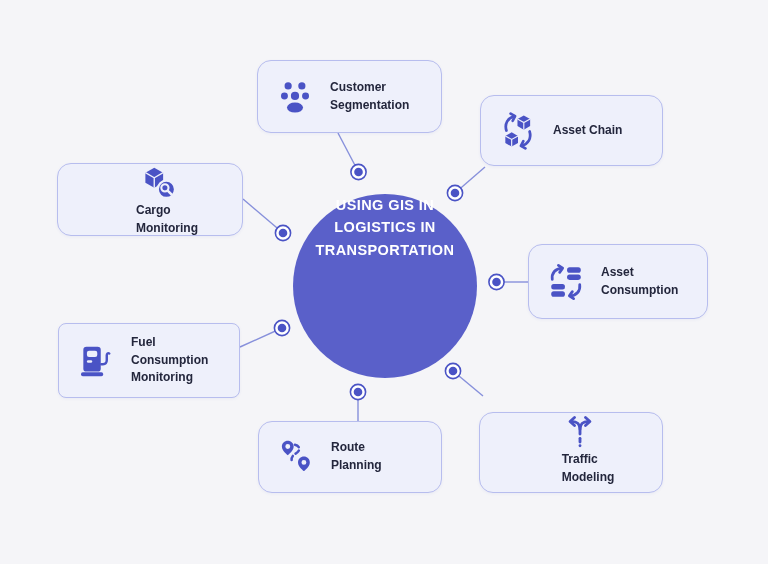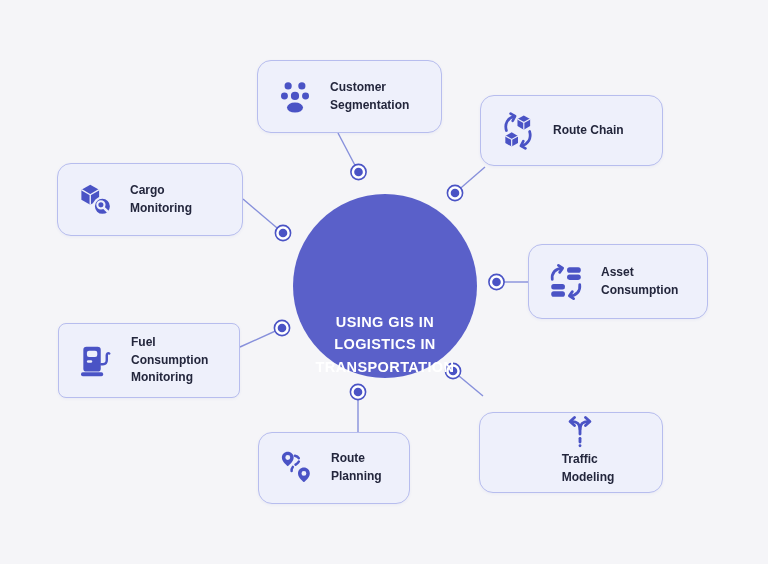--- a/index.html
+++ b/index.html
@@ -25,21 +25,21 @@
   }
   .connectors{
     position:absolute;left:0;top:0;
   }
   .center-circle{
     position:absolute;
     left:293px;top:194px;
     width:184px;height:184px;
     background:var(--circle);
     border-radius:50%;
-    display:flex;align-items:flex-end;justify-content:center;
+    display:flex;align-items:flex-start;justify-content:center;
     text-align:center;
   }
   .center-label{
     color:#ffffff;
     font-size:14.5px;
     font-weight:700;
     letter-spacing:0.4px;
     line-height:1.55;
     white-space:pre-line;
     text-transform:uppercase;
@@ -63,23 +63,23 @@
     color:var(--text);
     font-size:12px;
     font-weight:700;
     line-height:1.47;
     white-space:pre-line;
   }
   .node-customer{left:257px;top:60px;width:185px;height:73px;}
   .node-supply{left:480px;top:95px;width:183px;height:71px;}
   .node-asset{left:528px;top:244px;width:180px;height:75px;}
   .node-traffic{left:479px;top:412px;width:184px;height:81px;flex-direction:column;}
-  .node-route{left:258px;top:432px;width:152px;height:72px;}
+  .node-route{left:258px;top:421px;width:184px;height:72px;}
   .node-fuel{left:58px;top:323px;width:182px;height:75px;border-radius:8px;}
-  .node-cargo{left:57px;top:163px;width:186px;height:73px;}
+  .node-cargo{left:57px;top:163px;width:186px;height:73px;flex-direction:column;}
 </style>
 </head>
 <body>
 
 <div class="stage">
 
   <svg class="connectors" width="768" height="564" viewBox="0 0 768 564">
     <g stroke="#8790db" stroke-width="1.4">
       <line x1="338" y1="133" x2="358.5" y2="172"></line>
       <line x1="485" y1="167" x2="455" y2="193"></line>
@@ -158,21 +158,21 @@
           </g>
         </g>
         <g fill="none" stroke="#4a53c5" stroke-width="2.6" stroke-linecap="round" stroke-linejoin="round">
           <path d="M7,17.5 C5,11 8.5,5.5 14.5,4"></path>
           <path d="M11,1.5 L15.2,3.9 L13,8.3"></path>
           <path d="M29,18.5 C31,25 27.5,30.5 21.5,32"></path>
           <path d="M25,34.5 L20.8,32.1 L23,27.7"></path>
         </g>
       </svg>
     </span>
-    <span class="label">Route Chain</span>
+    <span class="label">Asset Chain</span>
   </div>
 
   <div class="node node-asset">
     <span class="icon">
       <svg width="38" height="38" viewBox="0 0 36 36">
         <g fill="#4a53c5">
           <rect x="19" y="4" width="13" height="5.2" rx="2.4"></rect>
           <rect x="19" y="10.8" width="13" height="5.2" rx="2.4"></rect>
           <rect x="4" y="20" width="13" height="5.2" rx="2.4"></rect>
           <rect x="4" y="26.8" width="13" height="5.2" rx="2.4"></rect>

